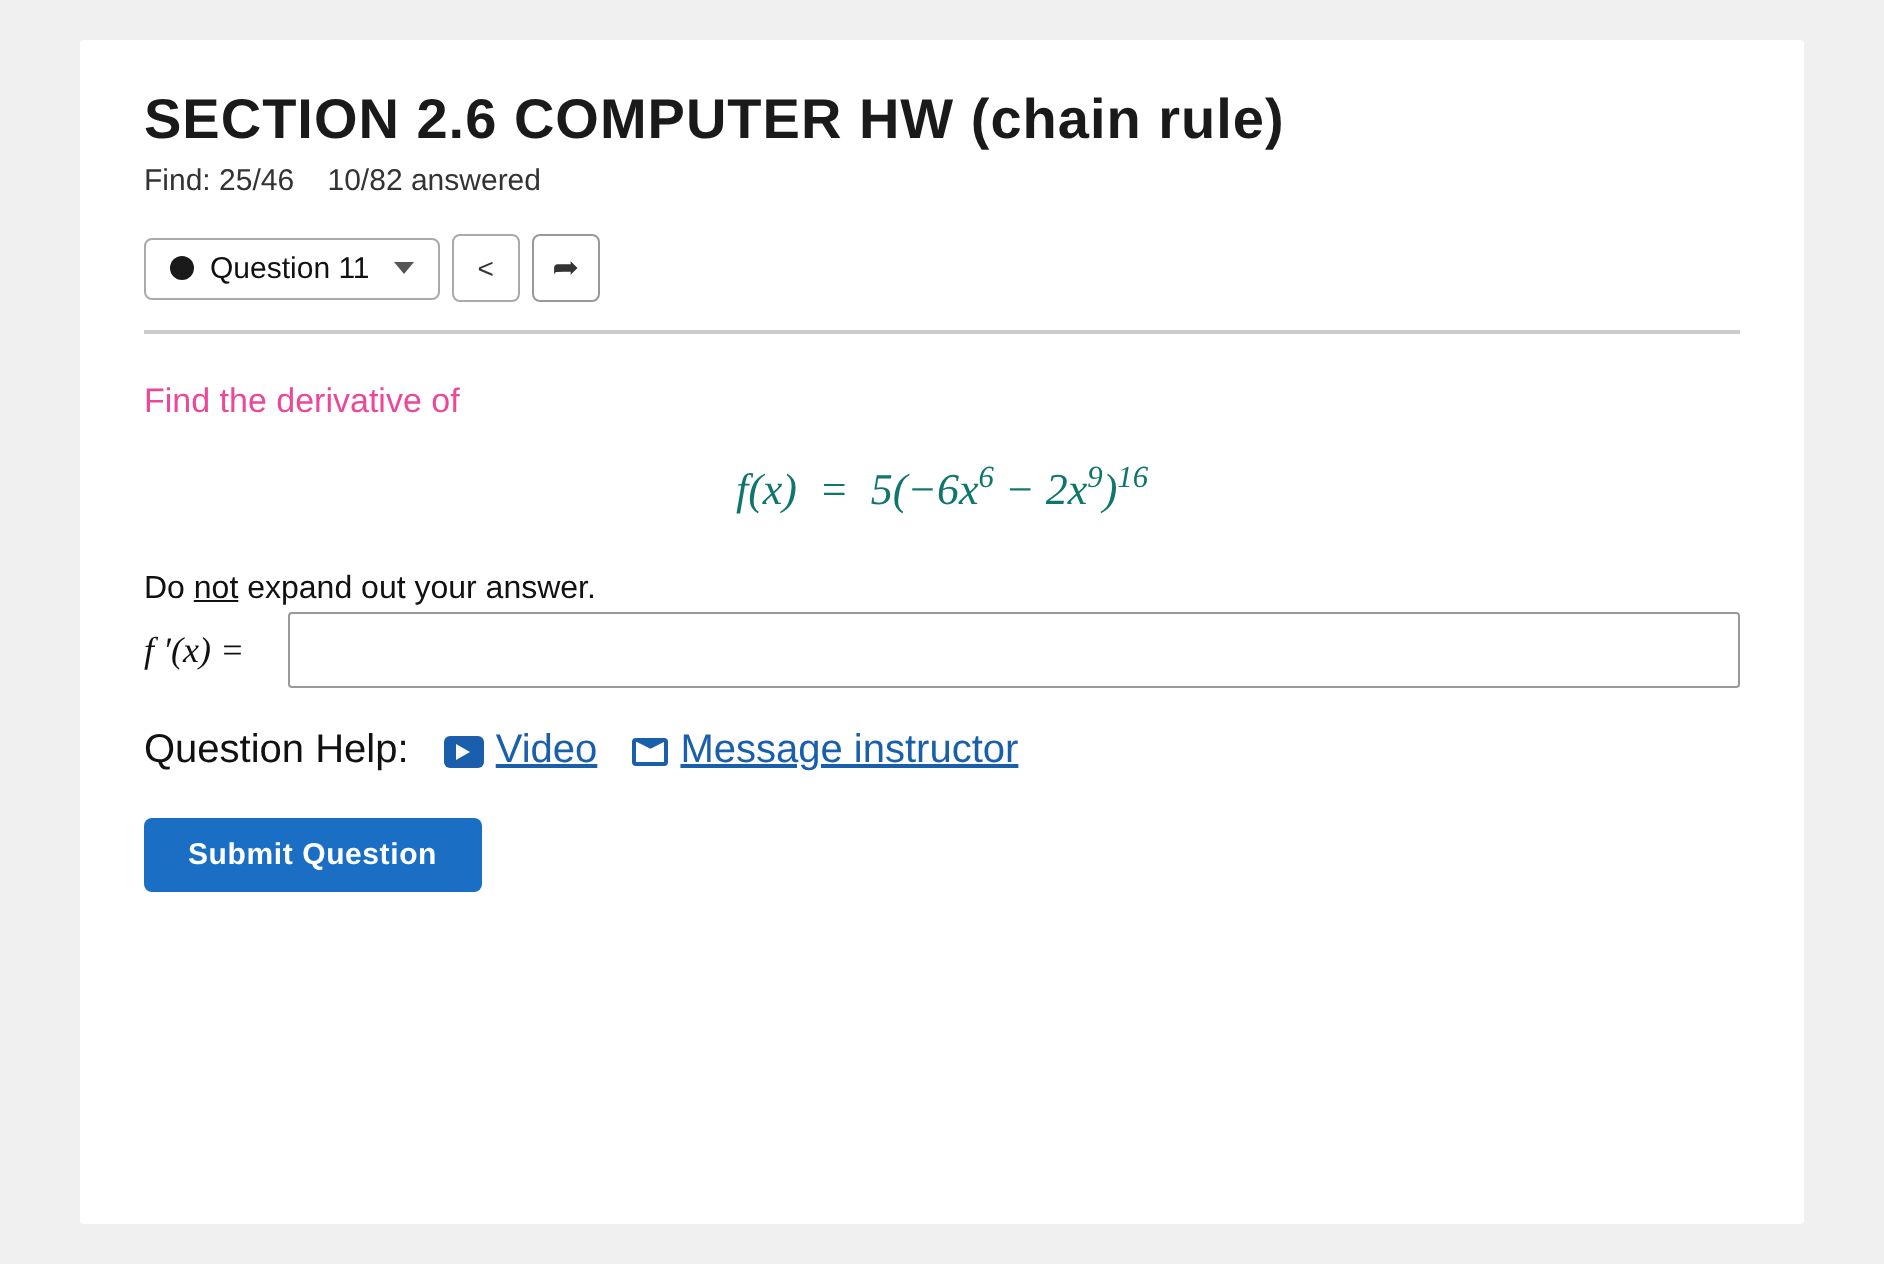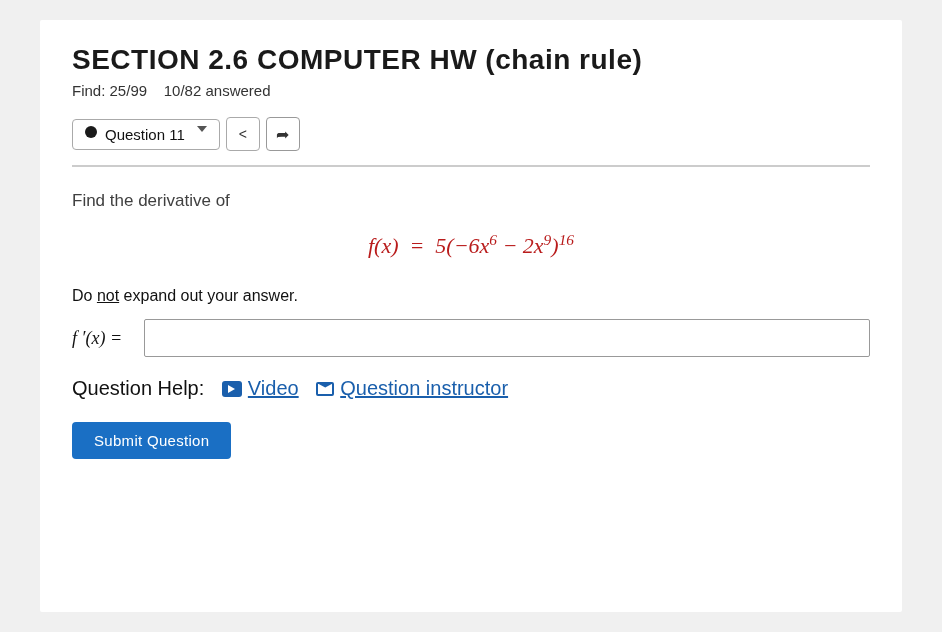--- a/index.html
+++ b/index.html
@@ -48,21 +48,21 @@
       display: flex;
       align-items: center;
       gap: 6px;
       margin-bottom: 0;
       padding-bottom: 14px;
       border-bottom: 2px solid #cccccc;
     }
 
     .question-pill {
       display: flex;
-      align-items: flex-start;
+      align-items: center;
       gap: 8px;
       background: #fff;
       border: 1px solid #aaa;
       border-radius: 4px;
       padding: 6px 12px;
       font-size: 15px;
       color: #111;
       cursor: pointer;
     }
 
@@ -92,37 +92,37 @@
       background: #fff;
       border: 1px solid #999;
     }
 
     .question-body {
       padding-top: 24px;
     }
 
     .find-derivative-text {
       font-size: 17px;
-      color: #404040;
+      color: #ec4899;
       margin-bottom: 20px;
     }
 
     .math-formula {
       text-align: center;
       font-size: 22px;
-      color: #b91c1c;
+      color: #0f766e;
       margin-bottom: 28px;
       font-style: italic;
       font-family: 'Times New Roman', Times, serif;
     }
 
     .do-not-expand {
       font-size: 16px;
       color: #111;
-      margin-bottom: 14px;
+      margin-bottom: 2px;
     }
 
     .do-not-expand u {
       text-decoration: underline;
     }
 
     .answer-row {
       display: flex;
       align-items: center;
       gap: 22px;
@@ -209,21 +209,21 @@
       clip-path: polygon(0 0, 50% 60%, 100% 0);
     }
 
     .submit-btn {
       background: #1a6fc4;
       color: #fff;
       border: none;
       border-radius: 4px;
       padding: 10px 22px;
       font-size: 15px;
-      font-weight: normal;
+      font-weight: bold;
       cursor: pointer;
       letter-spacing: 0.3px;
     }
 
     sup {
       font-size: 0.7em;
     }
 
     .chevron-down {
       display: inline-block;
@@ -242,21 +242,21 @@
 </head>
 <body>
 
 <div class="page-container">
   <div class="content-area">
 
     <div class="section-title">SECTION 2.6 COMPUTER HW (chain rule)</div>
 
     <div class="score-line">
       <span>Find:</span>
-      <span>25/99</span>
+      <span>25/46</span>
       &nbsp;&nbsp;
       <span>10/82 answered</span>
     </div>
 
     <div class="question-nav">
       <div class="question-pill">
         <span class="question-dot"></span>
         <span>Question 11</span>
         <span class="chevron-down"></span>
       </div>
@@ -290,21 +290,21 @@
       <div class="question-help">
         <span>Question Help:</span>
         &nbsp;
         <span class="help-link">
           <span class="video-icon"></span>
           <span>Video</span>
         </span>
         &nbsp;
         <span class="help-link">
           <span class="mail-icon"></span>
-          <span>Question instructor</span>
+          <span>Message instructor</span>
         </span>
       </div>
 
       <button class="submit-btn">Submit Question</button>
 
     </div>
   </div>
 </div>
 
 </body></html>

